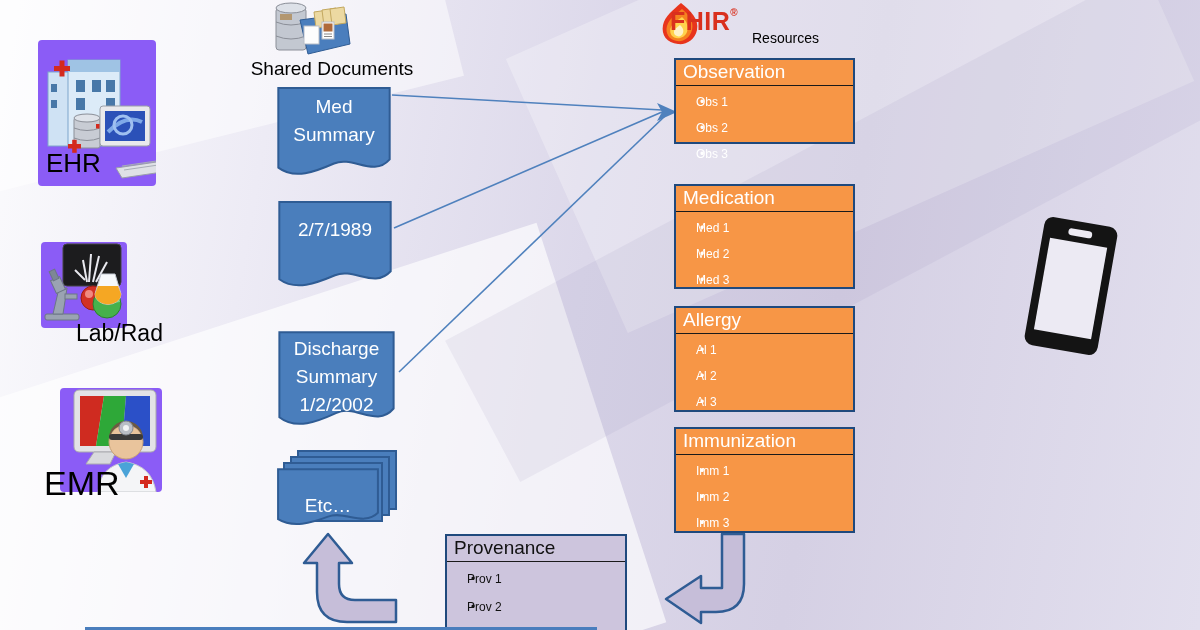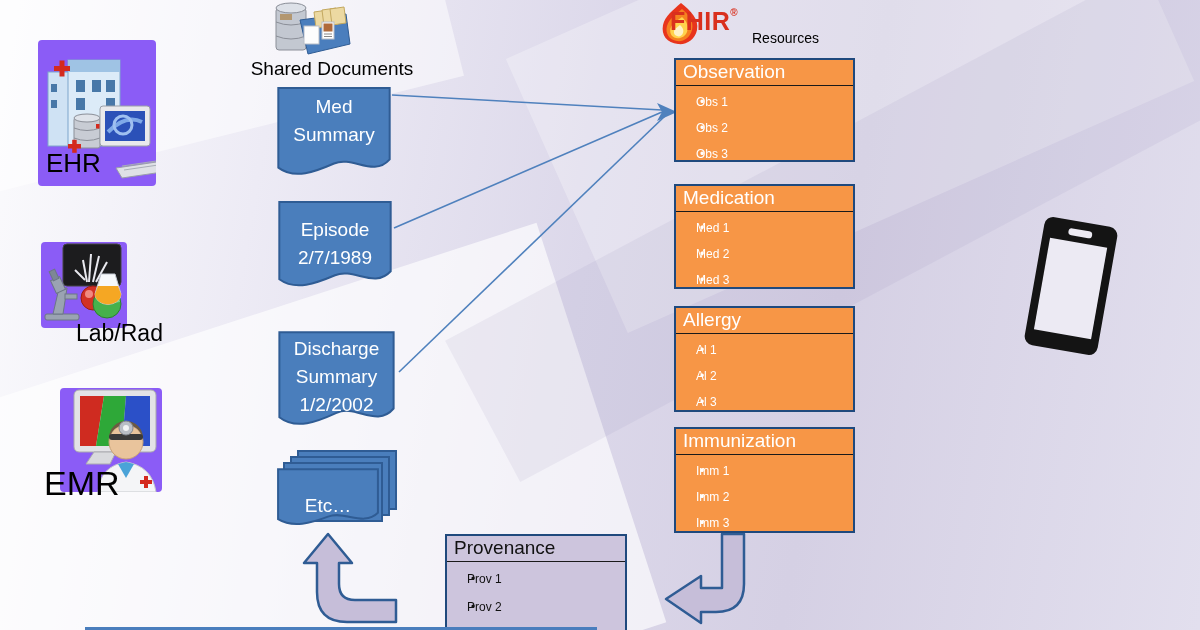--- a/index.html
+++ b/index.html
@@ -175,21 +175,20 @@
   <div class="doc-text" style="padding-top:7px;">
     <div>Med</div>
     <div>Summary</div>
   </div>
 </div>
 <div class="doc" style="left:277px;top:200px;width:116px;height:99px;">
   <svg class="shape" viewBox="0 0 100 100" preserveAspectRatio="none">
       <path d="M2 2 H98 V72 C84 90 66 68 50 76 C34 84 16 92 2 80 Z" fill="#4a7ebc" stroke="#2f5c94" stroke-width="2" vector-effect="non-scaling-stroke"></path>
     </svg>
   <div class="doc-text" style="padding-top:16px;">
-    <div>Episode</div>
     <div>2/7/1989</div>
   </div>
 </div>
 <div class="doc" style="left:277px;top:330px;width:119px;height:109px;">
   <svg class="shape" viewBox="0 0 100 100" preserveAspectRatio="none">
       <path d="M2 2 H98 V72 C84 90 66 68 50 76 C34 84 16 92 2 80 Z" fill="#4a7ebc" stroke="#2f5c94" stroke-width="2" vector-effect="non-scaling-stroke"></path>
     </svg>
   <div class="doc-text" style="padding-top:5px;">
     <div>Discharge</div>
     <div>Summary</div>
@@ -224,21 +223,21 @@
 
 <svg style="position:absolute;left:657px;top:3px;" width="46" height="42" viewBox="0 0 46 42">
   <path d="M24 0 C34 8 42 16 40 27 C38 37 29 42 21 41 C10 40 4 32 6 22 C8 13 16 7 24 0 Z" fill="#E8341C"></path>
   <path d="M25 6 C32 12 37 18 35 27 C33 35 26 39 20 38 C12 37 8 30 10 23 C12 16 19 11 25 6 Z" fill="#F58220"></path>
   <path d="M25 14 C30 19 32 23 30 29 C28 34 23 36 19 35 C14 34 12 29 14 24 C16 20 21 17 25 14 Z" fill="#FFD34d"></path>
   <path d="M23 22 C26 25 27 27 26 30 C25 33 22 34 20 33 C17 32 16 29 18 26 Z" fill="#fff3c8"></path>
 </svg>
 <div id="fhir-wordmark"><span>FHIR</span><span id="fhir-reg">®</span></div>
 <div id="fhir-resources-label">Resources</div>
 
-<div class="res-box" style="top:58px;height:104px;">
+<div class="res-box" style="top:58px;height:86px;">
   <div class="res-title">Observation</div>
   <ul class="res-items">
     <li>Obs 1</li>
     <li>Obs 2</li>
     <li>Obs 3</li>
   </ul>
 </div>
 <div class="res-box" style="top:184px;height:105px;">
   <div class="res-title">Medication</div>
   <ul class="res-items">

